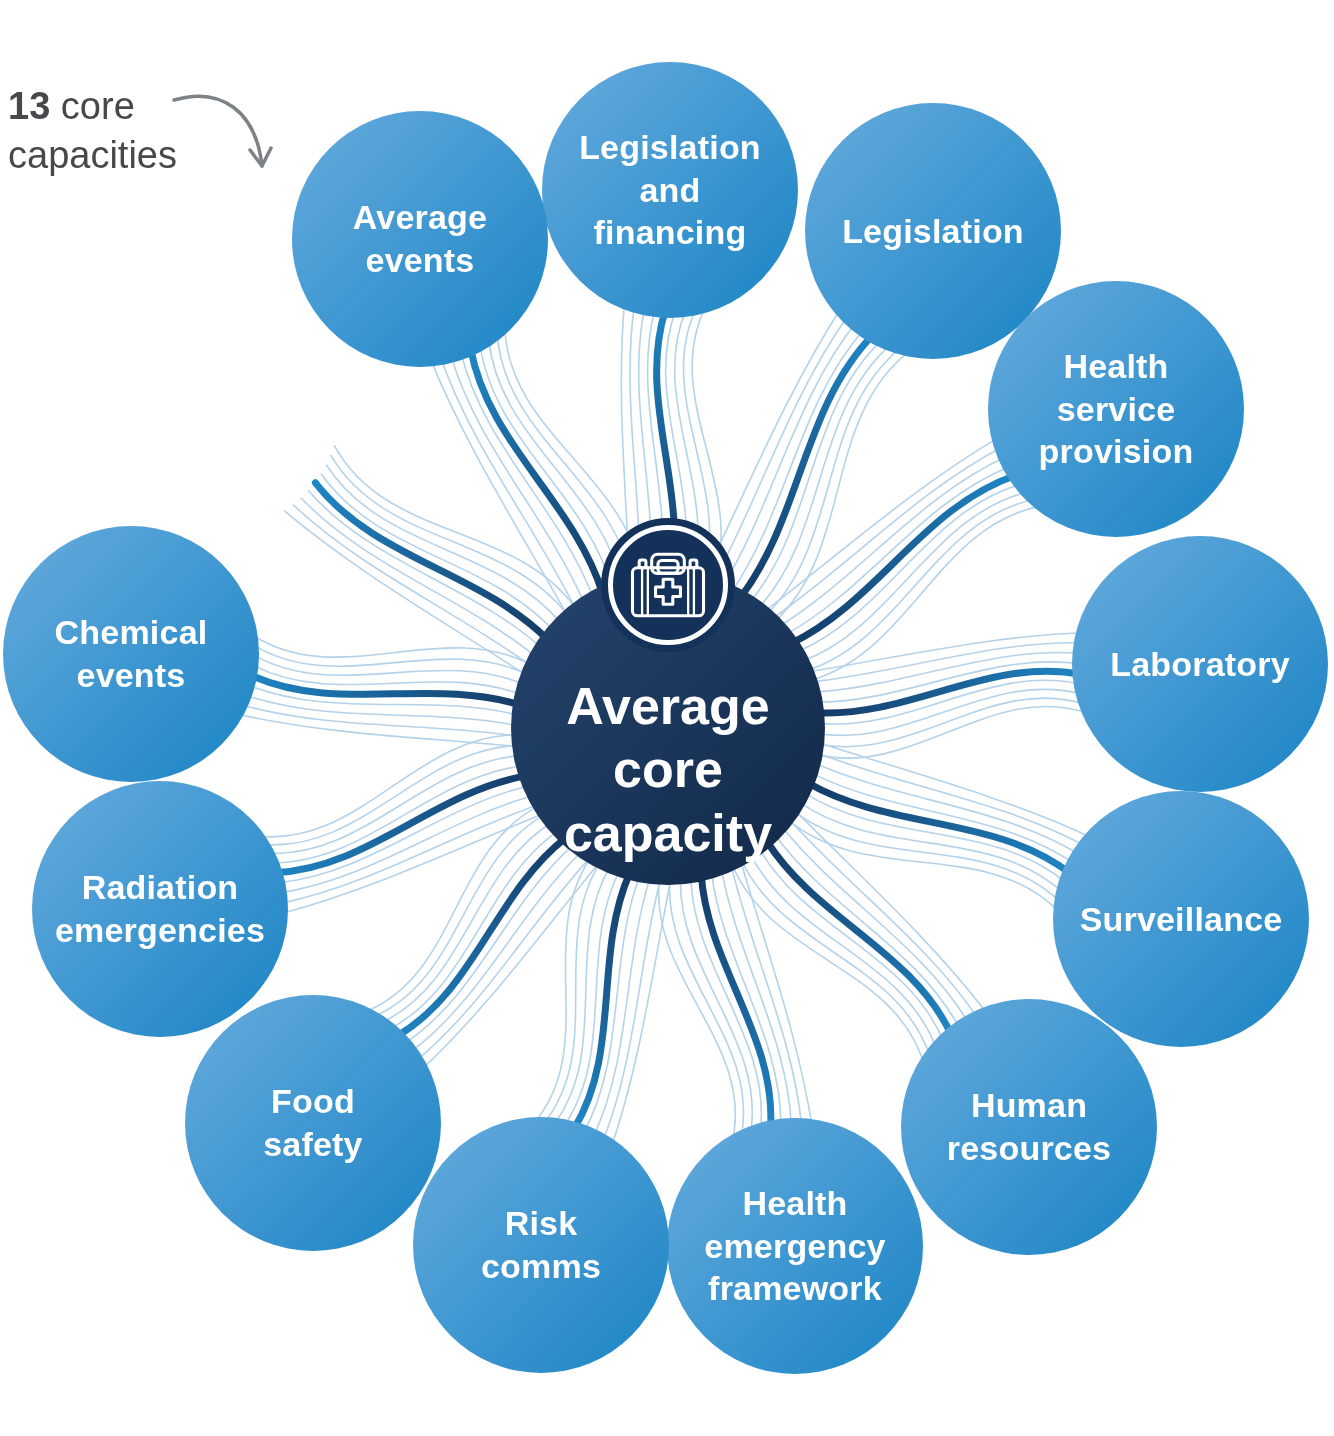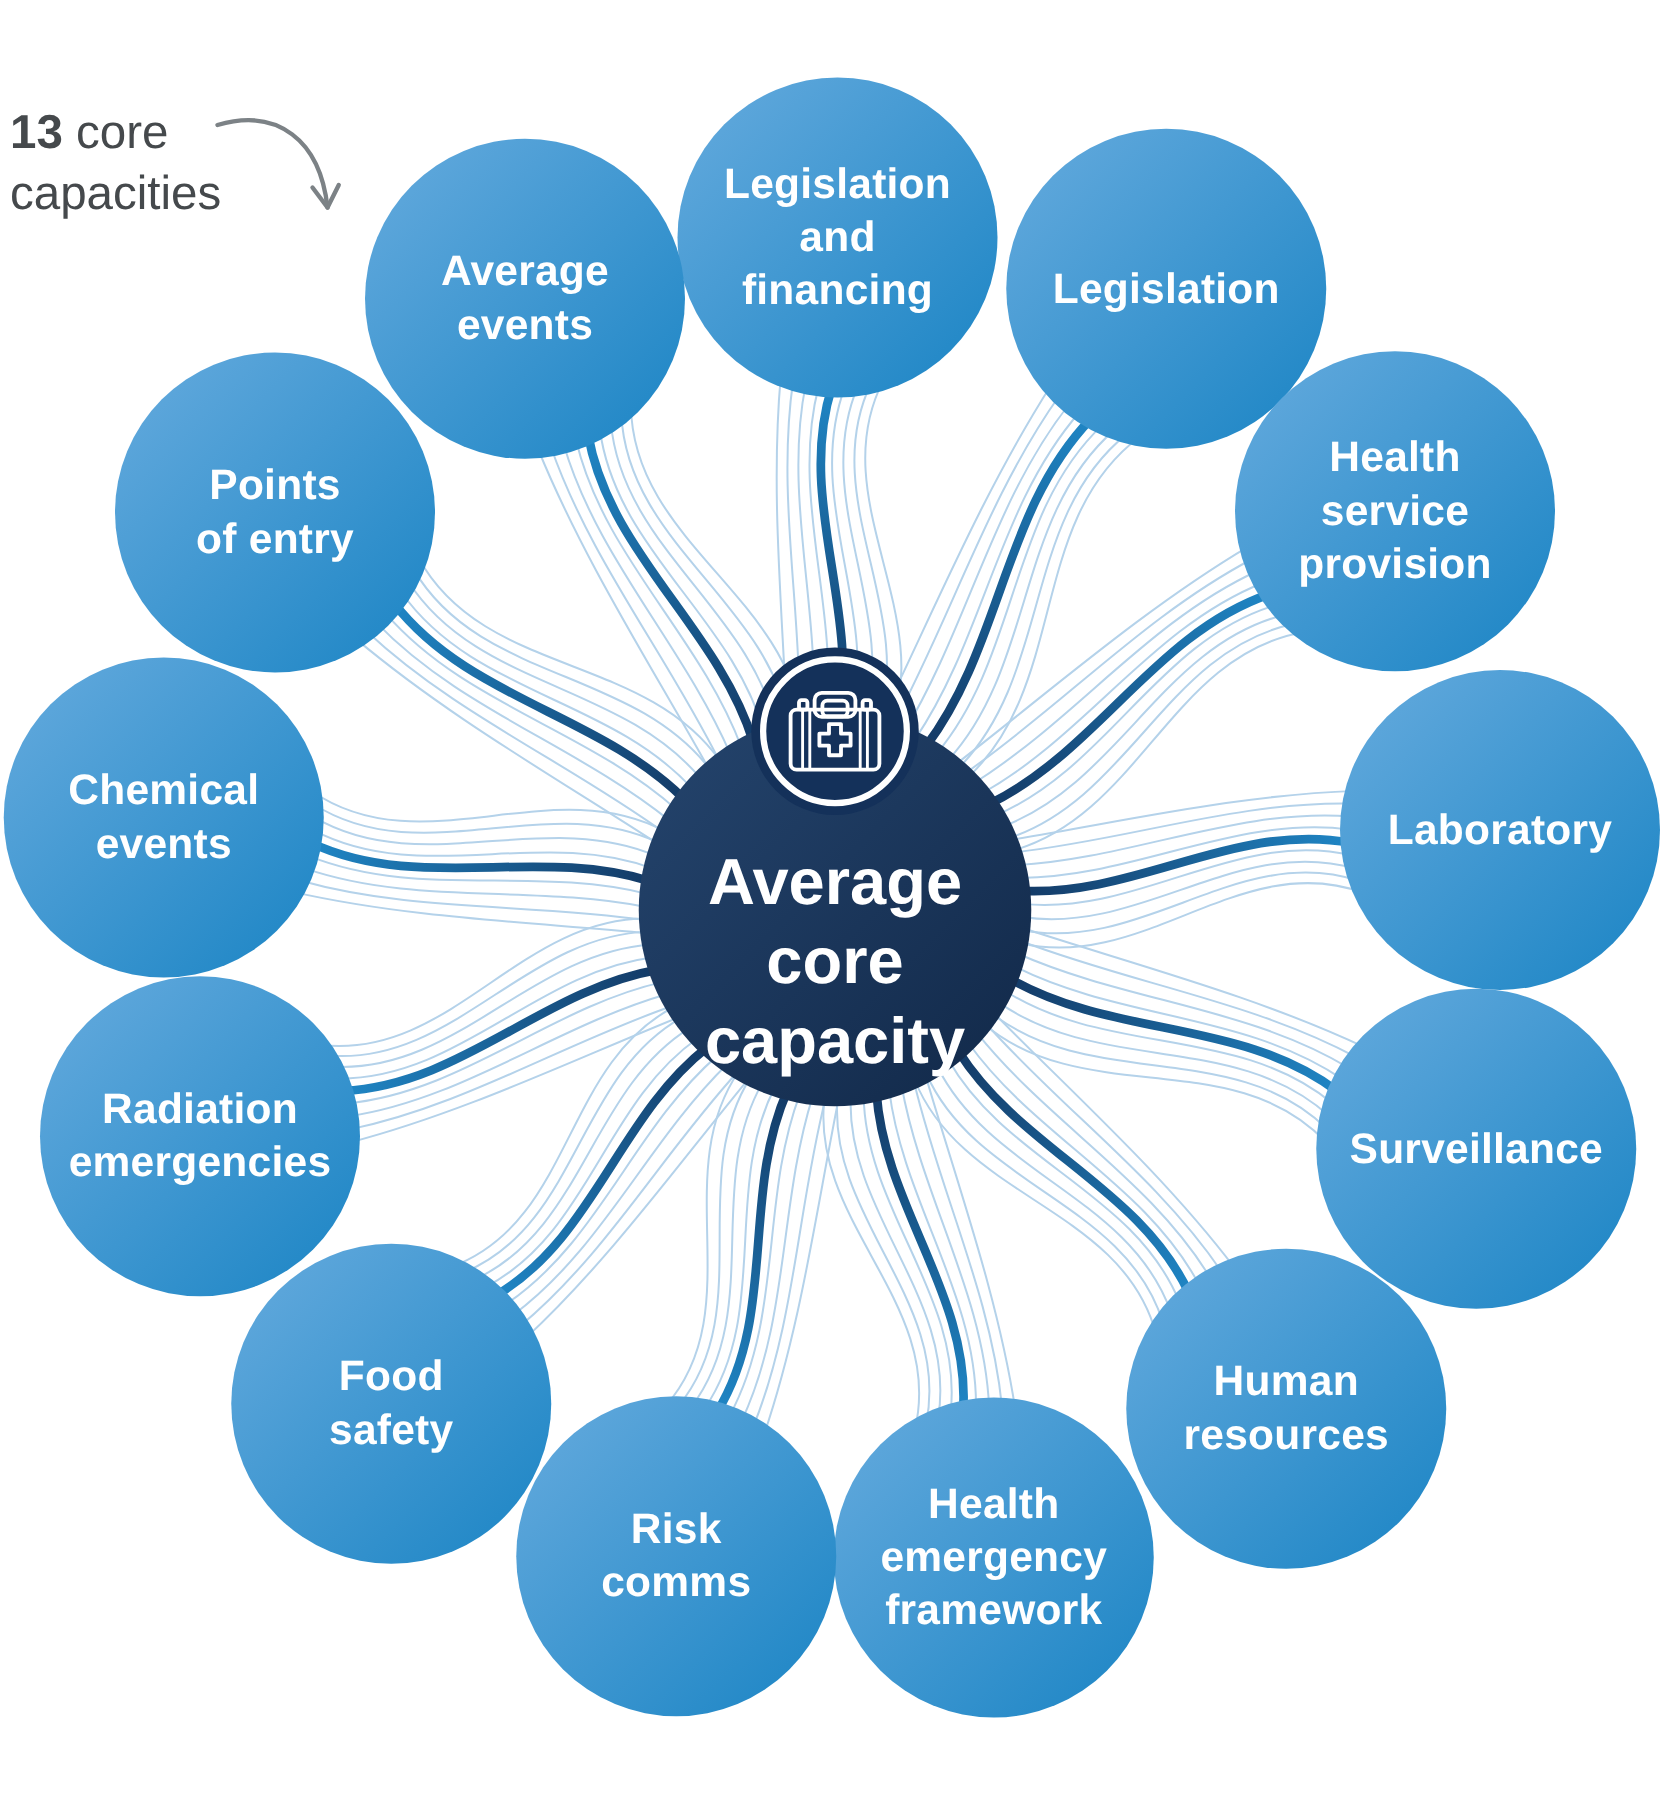--- a/index.html
+++ b/index.html
@@ -271,24 +271,20 @@
 safety</span>
     </div>
     <div class="node" style="left: 32px; top: 781px; height: 256px; width: 256px; background: linear-gradient(135deg, rgb(102, 171, 222), rgb(26, 132, 196));">
       <span class="node-label">Radiation
 emergencies</span>
     </div>
     <div class="node" style="left: 3px; top: 526px; height: 256px; width: 256px; background: linear-gradient(135deg, rgb(102, 171, 222), rgb(26, 132, 196));">
       <span class="node-label">Chemical
 events</span>
     </div>
-    <div class="node" style="left: 92px; top: 282px; height: 256px; width: 256px; background: linear-gradient(135deg, rgb(102, 171, 222), rgb(26, 132, 196));">
-      <span class="node-label">Points
-of entry</span>
-    </div>
     <div class="node" style="left: 292px; top: 111px; height: 256px; width: 256px; background: linear-gradient(135deg, rgb(102, 171, 222), rgb(26, 132, 196));">
       <span class="node-label">Average
 events</span>
     </div>
     <div id="badge" style="left: 601px; top: 518px; height: 134px; width: 134px; background: rgb(20, 49, 90);">
     <div id="badge-ring" style="border-color: rgb(255, 255, 255);"></div>
     <svg width="96" height="96" viewBox="-50 -50 100 100" fill="none" stroke="#ffffff" stroke-width="3.2" stroke-linejoin="round" stroke-linecap="round">
       <rect x="-17" y="-32" width="34" height="20" rx="6"></rect>
       <rect x="-10.5" y="-25.5" width="21" height="13" rx="4"></rect>
       <rect x="-30" y="-26" width="7" height="8" rx="2"></rect>

